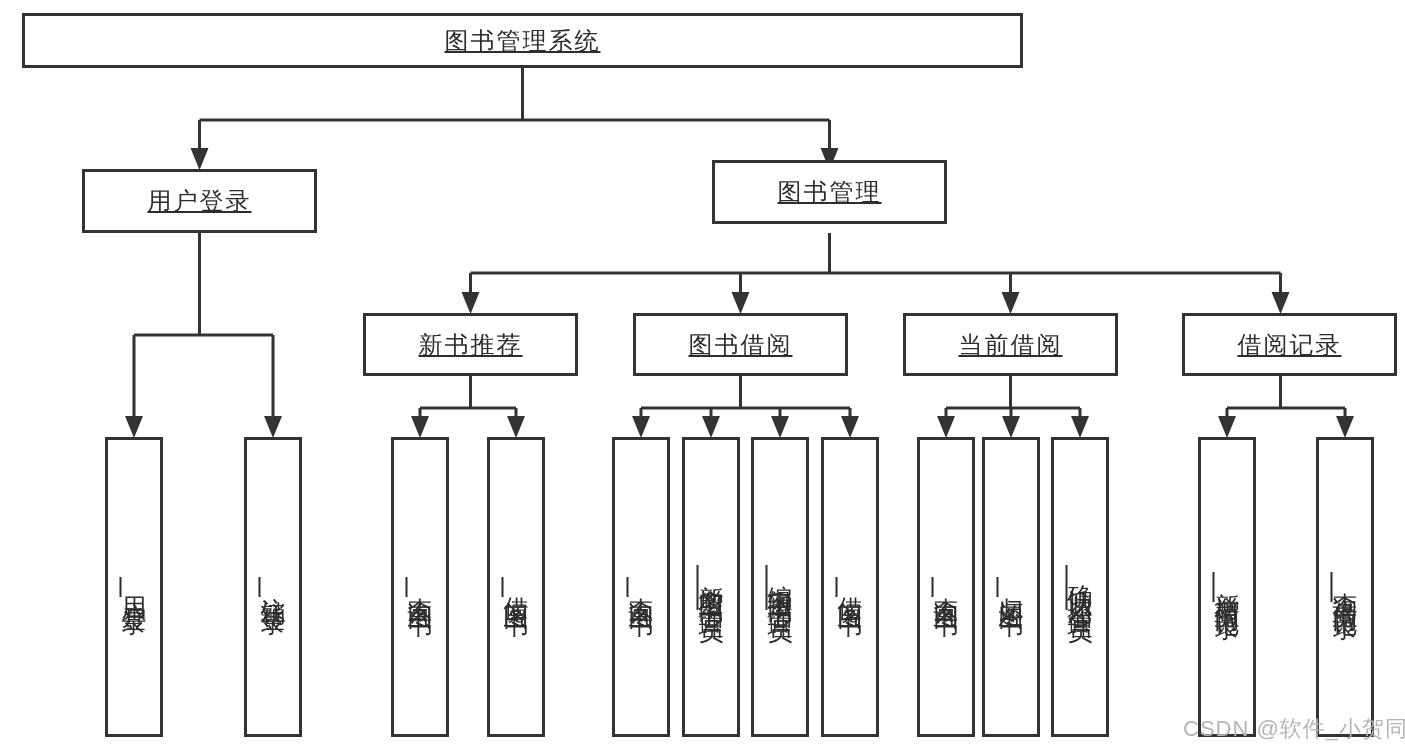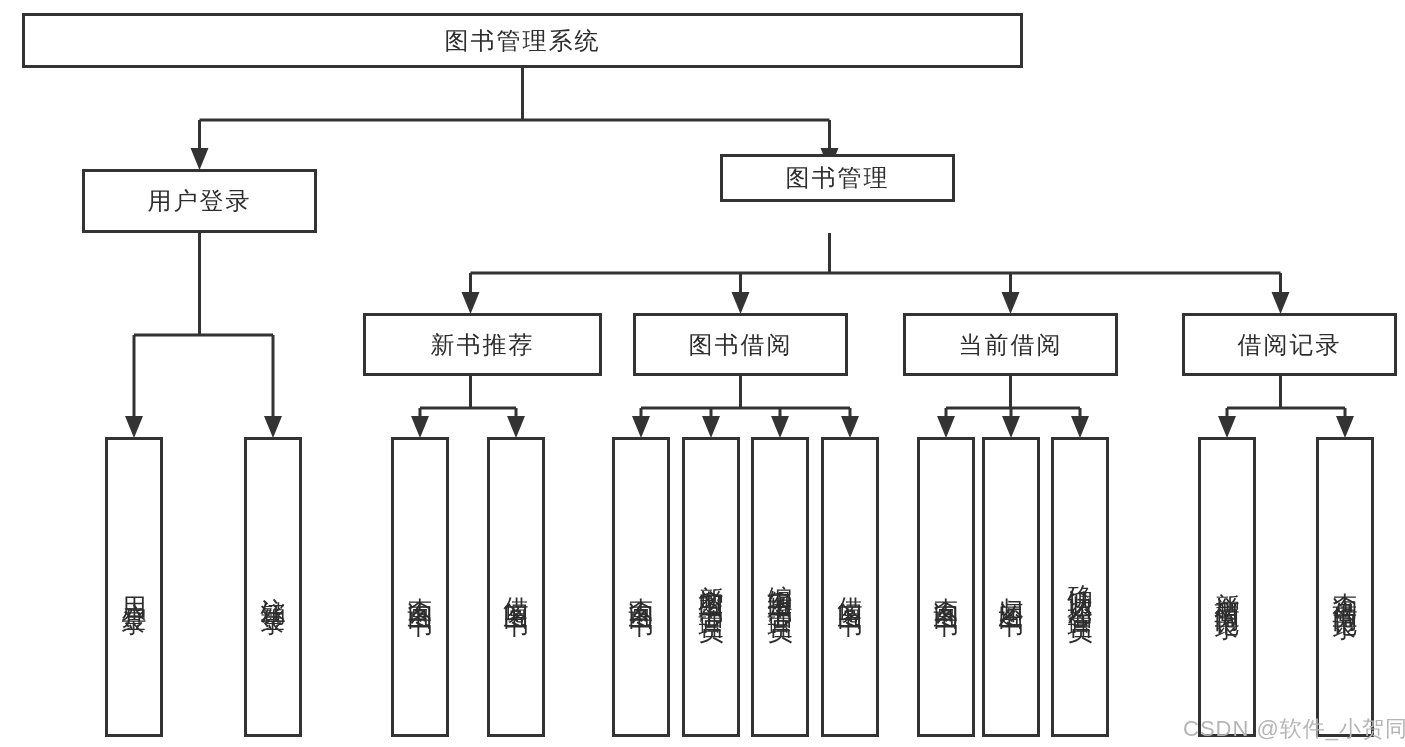--- a/index.html
+++ b/index.html
@@ -22,20 +22,21 @@
     background: #ffffff;
     border: 3px solid #333333;
     color: #2d2d2d;
     display: flex;
     align-items: center;
     justify-content: center;
     font-size: 24px;
     letter-spacing: 2px;
     text-align: center;
     line-height: 1;
+    text-decoration: underline;
   }
   .leaf {
     writing-mode: vertical-rl;
     font-size: 25px;
     letter-spacing: 5px;
   }
   #watermark {
     position: absolute;
     left: 1183px;
     top: 714px;
@@ -70,23 +71,23 @@
       <polygon points="937,416 955,416 946,438" fill="#333333"></polygon>
       <polygon points="1002,416 1020,416 1011,438" fill="#333333"></polygon>
       <polygon points="1071,416 1089,416 1080,438" fill="#333333"></polygon>
       <polygon points="1218,416 1236,416 1227,438" fill="#333333"></polygon>
       <polygon points="1336,416 1354,416 1345,438" fill="#333333"></polygon>
     </svg>
 
   <div class="box" id="bx-root" style="left:22px; top:13px; width:1001px; height:55px;">图书管理系统</div>
 
   <div class="box" id="bx-u" style="left:82px; top:169px; width:235px; height:64px;">用户登录</div>
-  <div class="box" id="bx-m" style="left:712px; top:154px; width:235px; height:48px;margin-left:8px;">图书管理</div>
+  <div class="box" id="bx-m" style="left:712px; top:160px; width:235px; height:64px;">图书管理</div>
 
-  <div class="box" id="bx-m0" style="left:363px; top:313px; width:239px; height:63px;">新书推荐</div>
+  <div class="box" id="bx-m0" style="left:363px; top:313px; width:215px; height:63px;">新书推荐</div>
   <div class="box" id="bx-m2" style="left:903px; top:313px; width:215px; height:63px;">当前借阅</div>
   <div class="box" id="bx-m1" style="left:633px; top:313px; width:215px; height:63px;">图书借阅</div>
   <div class="box" id="bx-m3" style="left:1173px; top:313px; width:215px; height:63px;margin-left:9px;">借阅记录</div>
 
   <div class="box leaf" id="bx-u0" style="left:105px; top:437px; width:58px; height:300px;">用户登录</div>
   <div class="box leaf" id="bx-u1" style="left:244px; top:437px; width:58px; height:300px;">注销登录</div>
 
   <div class="box leaf" id="bx-a0" style="left:391px; top:437px; width:58px; height:300px;">查询图书</div>
   <div class="box leaf" id="bx-a1" style="left:487px; top:437px; width:58px; height:300px;">借阅图书</div>
 

